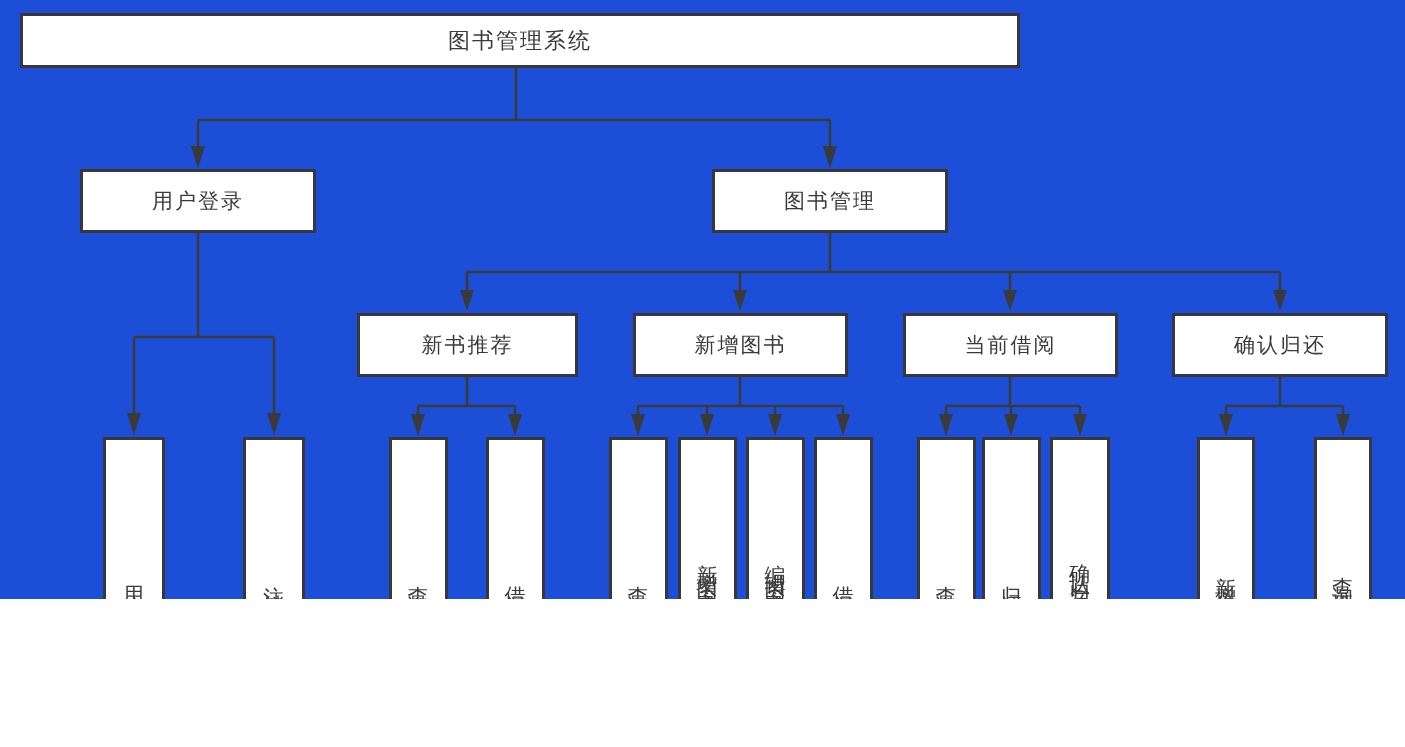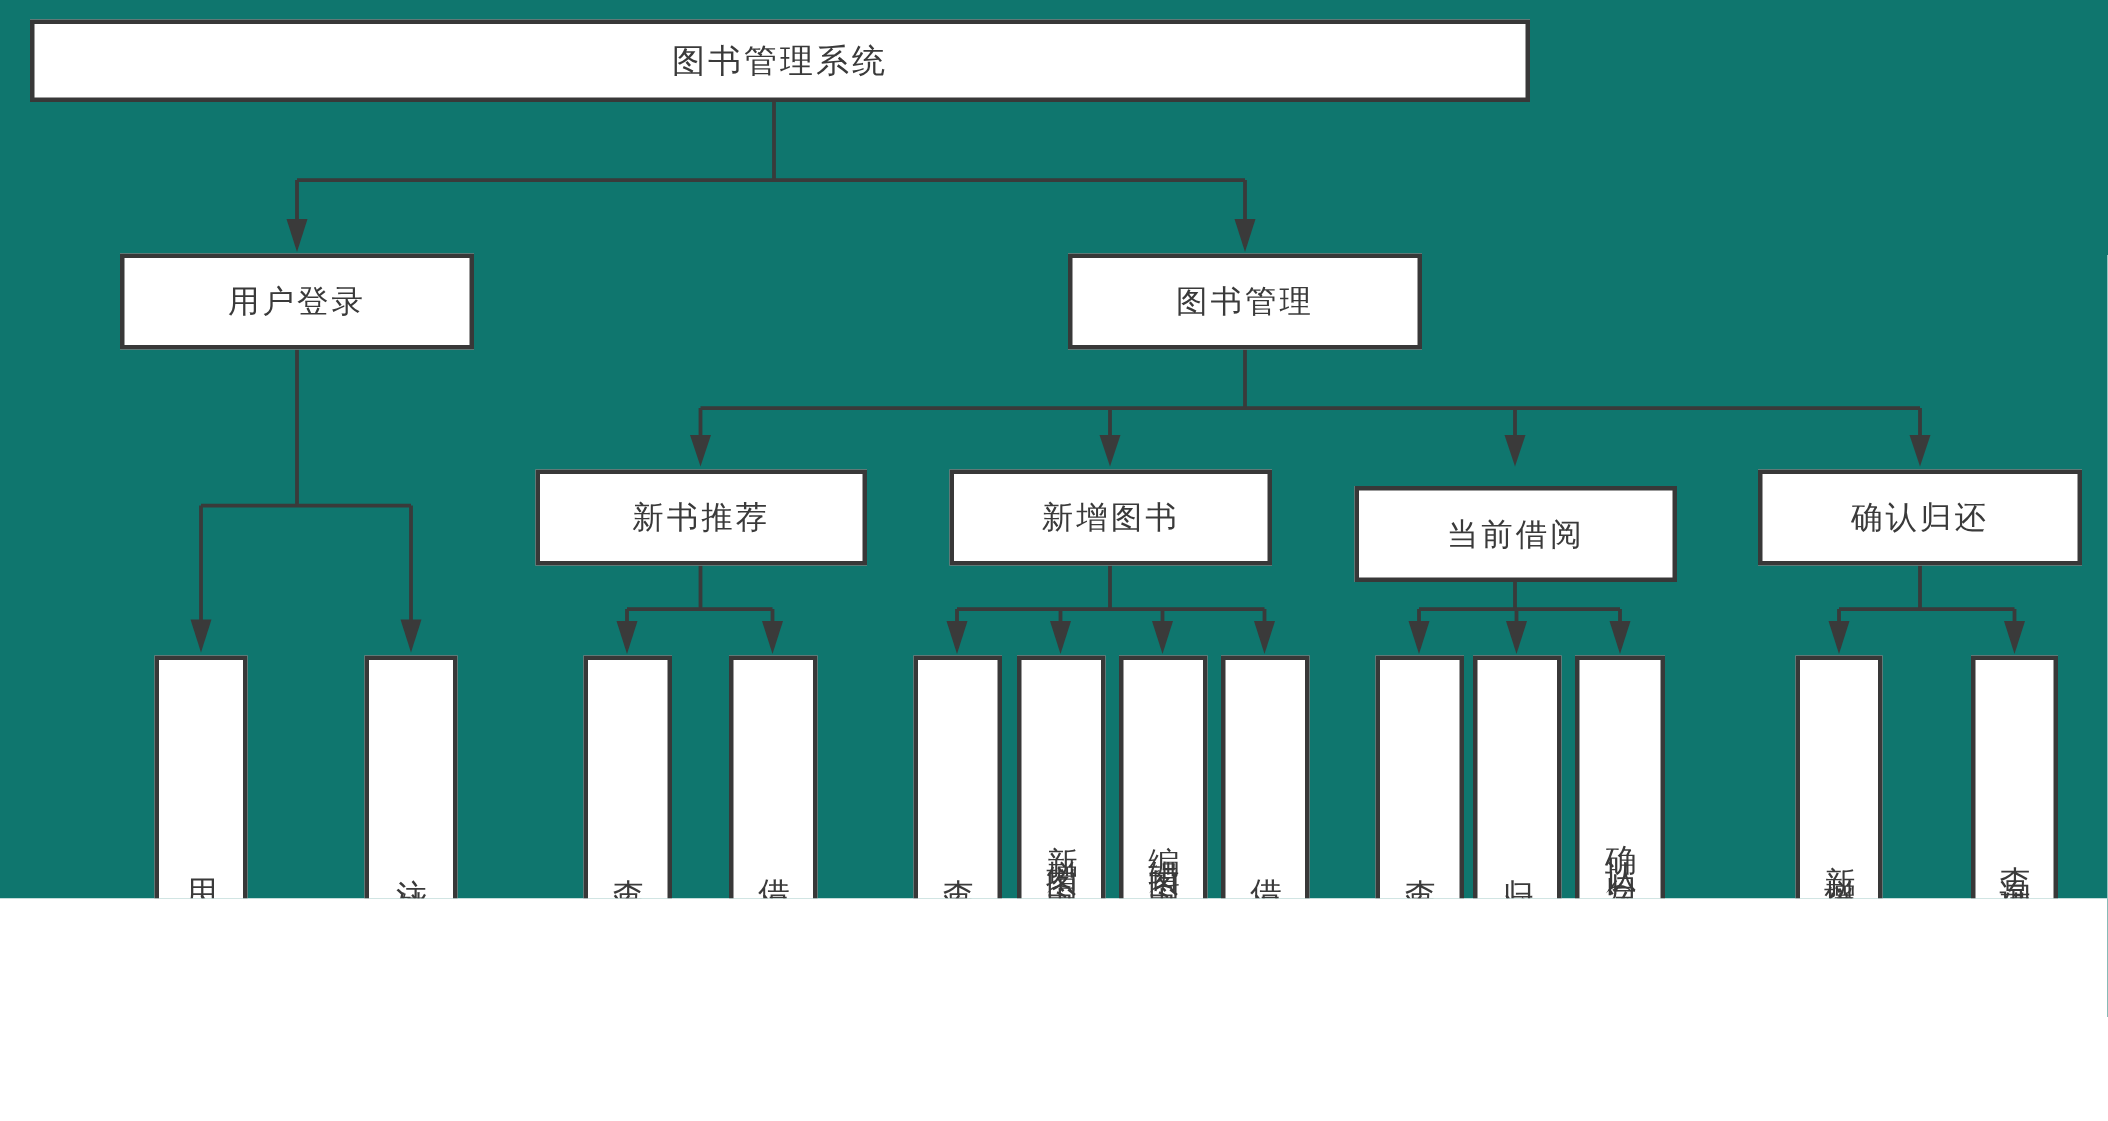--- a/index.html
+++ b/index.html
@@ -5,21 +5,21 @@
   html, body {
     margin: 0;
     padding: 0;
     background: #ffffff;
     font-family: "Liberation Sans", "DejaVu Sans", sans-serif;
   }
   .stage {
     position: relative;
     width: 1405px;
     height: 599px;
-    background: #0f766e;
+    background: #1d4ed8;
     overflow: hidden;
   }
   .connectors {
     position: absolute;
     left: 0;
     top: 0;
     z-index: 1;
   }
   .box {
     position: absolute;
@@ -122,21 +122,21 @@
   <div class="box" style="left:712px; top:169px; width:236px; height:64px;">
     <span class="h-label">图书管理</span>
   </div>
 
   <div class="box" style="left:357px; top:313px; width:221px; height:64px;">
     <span class="h-label">新书推荐</span>
   </div>
   <div class="box" style="left:633px; top:313px; width:215px; height:64px;">
     <span class="h-label">新增图书</span>
   </div>
-  <div class="box" style="left:903px; top:313px; width:215px; height:64px;margin-top:11px;">
+  <div class="box" style="left:903px; top:313px; width:215px; height:64px;">
     <span class="h-label">当前借阅</span>
   </div>
   <div class="box" style="left:1172px; top:313px; width:216px; height:64px;">
     <span class="h-label">确认归还</span>
   </div>
 
   <div class="box v-box" style="left:103px; top:437px; width:62px; height:300px;">
     <span>用户登录</span>
   </div>
   <div class="box v-box" style="left:243px; top:437px; width:62px; height:300px;">

